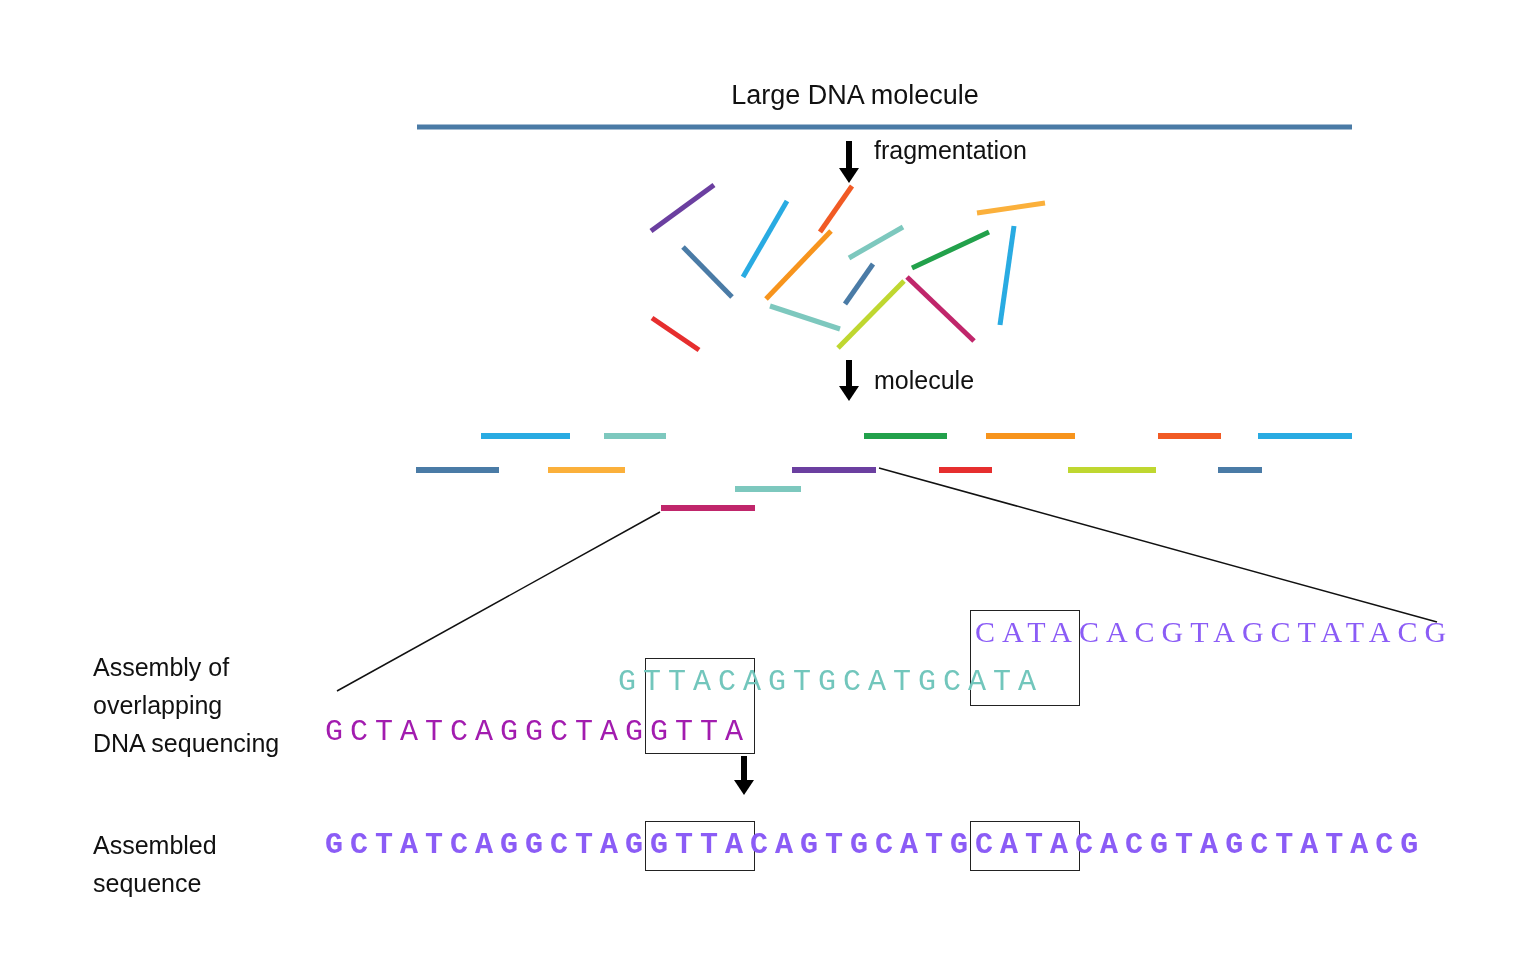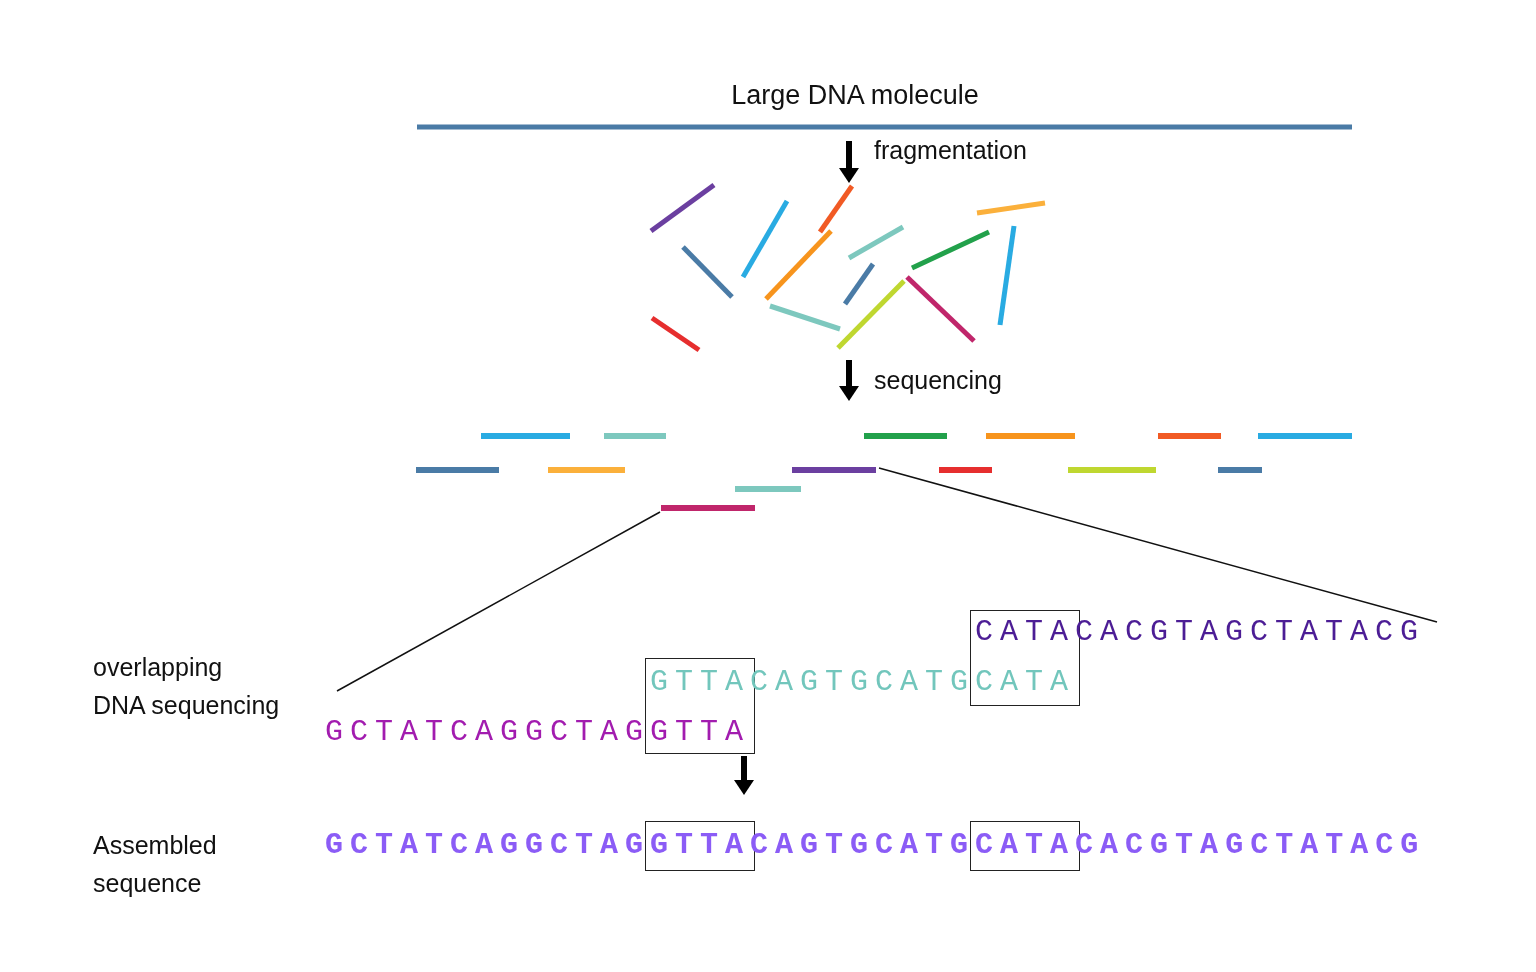--- a/index.html
+++ b/index.html
@@ -7,21 +7,21 @@
           font-family:"Liberation Sans",sans-serif;color:#111;}
   .layer{position:absolute;left:0;top:0;}
   .label{position:absolute;white-space:nowrap;}
   .title{font-size:27px;text-align:center;}
   .steplabel{font-size:25px;}
   .sidelabel{font-size:25px;line-height:38px;}
   .seqrow{position:absolute;white-space:nowrap;
           font-family:"Liberation Mono",monospace;font-size:30px;letter-spacing:7px;line-height:36px;}
   .seq-magenta{color:#a21caf;}
   .seq-teal{color:#72C6BC;}
-  .seq-purple{color:#4c1d95;}
+  .seq-purple{color:#8b5cf6;font-family:Liberation Serif, serif;}
   .seq-steel{color:#8b5cf6;font-weight:bold;}
   .overlap-box{position:absolute;border:1.5px solid #222;background:transparent;}
 </style>
 </head>
 <body>
 
 <div class="canvas">
 
   <svg class="layer" width="1536" height="972" viewBox="0 0 1536 972">
 
@@ -78,38 +78,39 @@
 
     <g>
       <line x1="744" y1="756" x2="744" y2="782" stroke="#000" stroke-width="6"></line>
       <polygon points="734,780 754,780 744,795" fill="#000"></polygon>
     </g>
   </svg>
 
   <div class="label title" style="left:620px;top:80px;width:470px;">Large DNA molecule</div>
 
   <div class="label steplabel" style="left:874px;top:136px;">fragmentation</div>
-  <div class="label steplabel" style="left:874px;top:366px;">sequencing</div>
+  <div class="label steplabel" style="left:874px;top:366px;">molecule</div>
 
   <div class="label sidelabel" style="left:93px;top:648px;">
+    <div>Assembly of</div>
     <div>overlapping</div>
     <div>DNA sequencing</div>
   </div>
 
   <div class="label sidelabel" style="left:93px;top:826px;">
     <div>Assembled</div>
     <div>sequence</div>
   </div>
 
   <div class="overlap-box" style="left:645px;top:658px;width:108px;height:94px;"></div>
   <div class="overlap-box" style="left:970px;top:610px;width:108px;height:94px;"></div>
 
   <div class="seqrow seq-purple" style="left:975px;top:614px;"><span>CATA</span><span>CACGTAGCTATACG</span></div>
 
-  <div class="seqrow seq-teal" style="left:650px;top:664px;"><span>GTTA</span><span>CAGTGCATG</span><span>CATA</span></div>
+  <div class="seqrow seq-teal" style="left:618px;top:664px;"><span>GTTA</span><span>CAGTGCATG</span><span>CATA</span></div>
 
   <div class="seqrow seq-magenta" style="left:325px;top:714px;"><span>GCTATCAGGCTAG</span><span>GTTA</span></div>
 
   <div class="overlap-box" style="left:645px;top:821px;width:108px;height:48px;"></div>
   <div class="overlap-box" style="left:970px;top:821px;width:108px;height:48px;"></div>
 
   <div class="seqrow seq-steel" style="left:325px;top:827px;"><span>GCTATCAGGCTAG</span><span>GTTA</span><span>CAGTGCATG</span><span>CATA</span><span>CACGTAGCTATACG</span></div>
 
 </div>
 

